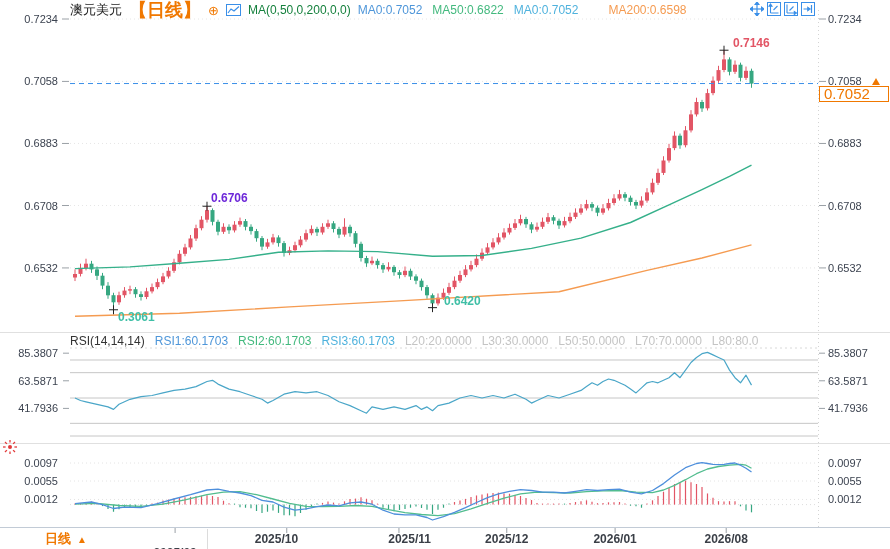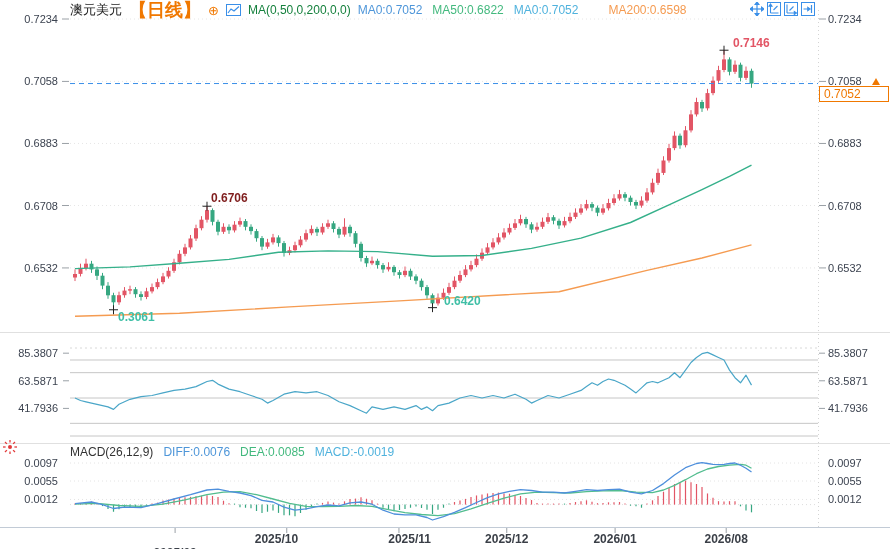--- a/index.html
+++ b/index.html
@@ -14,21 +14,21 @@
   .hsym{font-size:13px;color:#222}
   .hper{font-size:18px;font-weight:bold}
   .hplus{font-size:13px;line-height:13px;cursor:pointer}
   .mavals{display:flex;gap:10px}
   .toolbar{position:absolute;left:750px;top:2px;display:flex;gap:3px;align-items:center}
   .tbtn{width:14px;height:14px;display:block;cursor:pointer}
   .sub-header{position:absolute;left:70px;display:flex;gap:10px;align-items:center;
               font-size:12px;color:#333;white-space:nowrap;height:14px}
   .ann{position:absolute;font-size:12px;font-weight:bold;white-space:nowrap}
   .pricebox{position:absolute;left:819px;top:86px;width:64px;height:14px;border:1px solid currentColor;
-            background:#fff;font-size:12px;line-height:14px;padding-left:4px}
+            background:#fff;font-size:15px;line-height:14px;padding-left:4px}
   .uparr{position:absolute;left:872px;top:78px;width:0;height:0;
          border-left:4px solid transparent;border-right:4px solid transparent;
          border-bottom:7px solid currentColor}
   .xbar-tab{position:absolute;left:0;top:529px;width:207px;height:20px;border-right:1px solid #dcdcdc;
             display:flex;align-items:center;cursor:pointer}
   .xbar-tab .lbl{margin-left:45px;font-size:13px;font-weight:bold}
   .xbar-tab .arr{font-size:10px;margin-left:6px}
   .watermark{position:absolute;left:766px;top:486px;font-size:34px;font-weight:bold;
              letter-spacing:1px;opacity:.55;pointer-events:none}
   .sunicon{position:absolute;left:2px;top:439px}
@@ -557,46 +557,55 @@
           <rect x="0.5" y="0.5" width="13" height="13" fill="#fff" stroke="#3a8fe8"></rect>
           <g stroke="#3a8fe8" stroke-width="1.2" fill="#3a8fe8">
             <line x1="10.5" y1="3" x2="10.5" y2="11"></line>
             <line x1="2.5" y1="7" x2="8" y2="7"></line>
             <path d="M9 7l-2.2-1.6v3.2z"></path>
           </g>
         </svg>
     </span>
   </div>
 
-
-  <div class="sub-header" style="top:445px">
-    <span>MACD(26,12,9)</span>
-    <span style="color: rgb(78, 150, 217);">DIFF:0.0076</span>
-    <span style="color: rgb(67, 185, 126);">DEA:0.0085</span>
-    <span style="color: rgb(79, 178, 221);">MACD:-0.0019</span>
+  <div class="sub-header" style="top:334px">
+    <span>RSI(14,14,14)</span>
+    <span style="color: rgb(78, 150, 217);">RSI1:60.1703</span>
+    <span style="color: rgb(67, 185, 126);">RSI2:60.1703</span>
+    <span style="color: rgb(79, 178, 221);">RSI3:60.1703</span>
+    <span style="color: rgb(196, 196, 196);">L20:20.0000</span>
+    <span style="color: rgb(196, 196, 196);">L30:30.0000</span>
+    <span style="color: rgb(196, 196, 196);">L50:50.0000</span>
+    <span style="color: rgb(196, 196, 196);">L70:70.0000</span>
+    <span style="color: rgb(196, 196, 196);">L80:80.0</span>
   </div>
+
 
   <span class="sunicon">
     <svg width="16" height="16">
         <g stroke="#e23b3b" stroke-width="1.3">
           <circle cx="8" cy="8" r="2" fill="#e23b3b" stroke="none"></circle>
           <line x1="8" y1="1" x2="8" y2="3.6"></line>
           <line x1="8" y1="12.4" x2="8" y2="15"></line>
           <line x1="1" y1="8" x2="3.6" y2="8"></line>
           <line x1="12.4" y1="8" x2="15" y2="8"></line>
           <line x1="3" y1="3" x2="4.9" y2="4.9"></line>
           <line x1="11.1" y1="11.1" x2="13" y2="13"></line>
           <line x1="3" y1="13" x2="4.9" y2="11.1"></line>
           <line x1="11.1" y1="4.9" x2="13" y2="3"></line>
         </g>
       </svg>
   </span>
 
   <div class="ann" style="left: 118px; top: 310px; color: rgb(63, 191, 166);">0.3061</div>
-  <div class="ann" style="left: 211px; top: 191px; color: #7f1d1d;">0.6706</div>
+  <div class="ann" style="left: 211px; top: 191px; color: #6d28d9;">0.6706</div>
   <div class="ann" style="left: 444px; top: 294px; color: rgb(63, 191, 166);">0.6420</div>
   <div class="ann" style="left: 733px; top: 36px; color: rgb(226, 85, 101);">0.7146</div>
 
   <div class="uparr" style="color: rgb(240, 120, 0);"></div>
   <div class="pricebox" style="color: rgb(240, 120, 0);">0.7052</div>
 
+  <div class="xbar-tab">
+    <span class="lbl" style="color: rgb(240, 120, 0);">日线</span>
+    <span class="arr" style="color: rgb(240, 120, 0);">▲</span>
+  </div>
 
 </div>
 
 </body></html>

